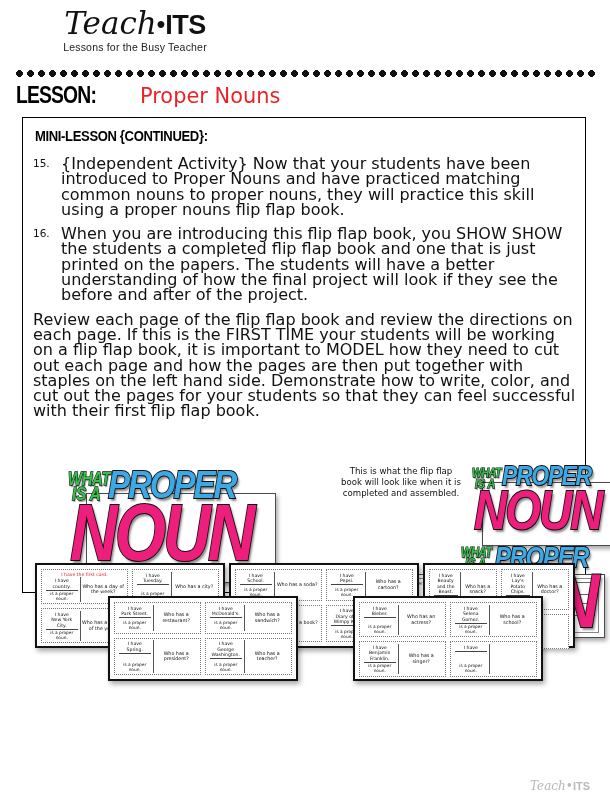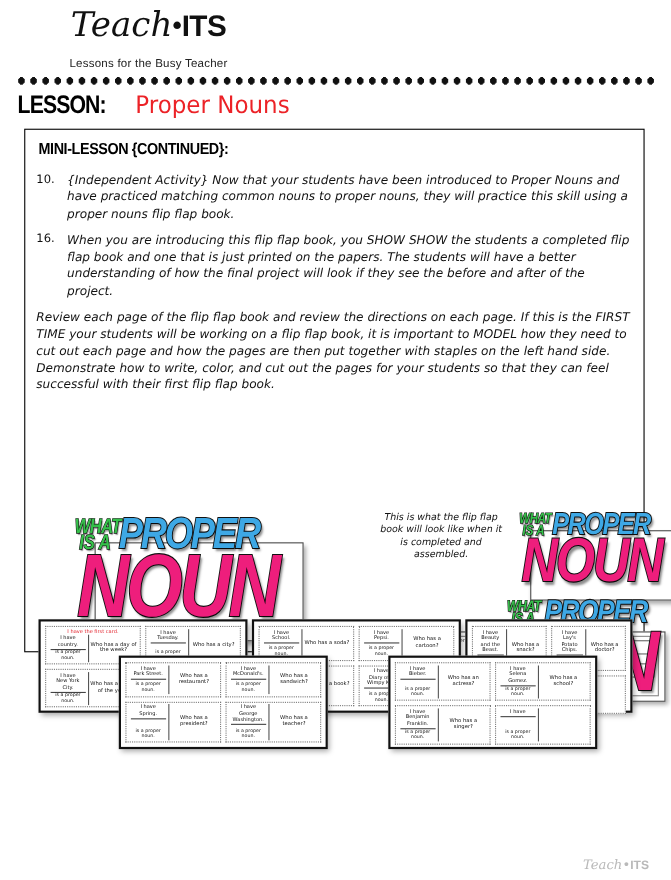--- a/index.html
+++ b/index.html
@@ -10,43 +10,43 @@
   }
   .page{position:relative;width:610px;height:800px;background:#fff;border-radius:10px;}
 
   
   .header{position:relative;height:78px;}
   .logo-wrap{position:absolute;left:40px;top:8px;text-align:center;width:190px;}
   .logo-main{font-family:"DejaVu Serif",serif;font-size:29px;letter-spacing:0px;color:#111;line-height:1;white-space:nowrap;}
   .logo-teach{font-family:"DejaVu Serif",serif;font-style:italic;font-size:31px;font-weight:400;}
   .logo-dot{font-weight:700;font-family:"Liberation Sans",sans-serif;font-size:24px;vertical-align:2px;}
   .logo-its{font-family:"Liberation Sans",sans-serif;font-weight:700;font-size:27px;letter-spacing:-0.5px;}
-  .logo-tag{font-size:10.5px;color:#222;margin-top:13px;font-family:"Liberation Sans",sans-serif;letter-spacing:0.2px;}
+  .logo-tag{font-size:10.5px;color:#222;margin-top:2px;font-family:"Liberation Sans",sans-serif;letter-spacing:0.2px;}
 
   .dotline{position:absolute;left:14px;top:70px;width:582px;height:7px;
     background-image:radial-gradient(circle closest-side,#111 92%,transparent 96%);
     background-size:11px 7px;background-repeat:repeat-x;}
 
-  .lesson-row{position:absolute;left:16px;top:82px;display:flex;align-items:baseline;gap:12px;}
+  .lesson-row{position:absolute;left:16px;top:82px;display:flex;align-items:baseline;gap:29px;}
   .lesson-label{font-family:"Liberation Sans",sans-serif;font-weight:700;font-size:23px;letter-spacing:-1px;
     color:#000;transform:scaleX(0.84);transform-origin:left bottom;}
   .lesson-title{font-family:"DejaVu Sans",sans-serif;font-size:22px;color:#ec2227;letter-spacing:0px;
     transform:scaleX(0.95);transform-origin:left bottom;}
 
   
   .mainbox{position:absolute;left:22px;top:117px;width:564px;height:476px;
     border:1.6px solid #000;background:#fff;box-sizing:border-box;}
 
   .mini-title{position:absolute;left:12px;top:10px;font-family:"Liberation Sans",sans-serif;
     font-weight:700;font-size:14.5px;letter-spacing:-0.4px;color:#000;transform:scaleX(0.9);transform-origin:left top;}
 
   .steps{position:absolute;left:10px;top:38px;width:544px;}
   .step{display:flex;margin-bottom:9px;}
   .step-num{width:28px;flex:0 0 28px;font-family:"DejaVu Sans",sans-serif;font-size:10.5px;color:#111;padding-top:0.5px;}
-  .step-txt{flex:1;font-family:"DejaVu Sans",sans-serif;font-size:11px;line-height:15.3px;color:#111;font-style:italic;}
+  .step-txt{flex:1;font-family:"DejaVu Sans",sans-serif;font-size:16px;line-height:15.3px;color:#111;}
 
   
   .cover{position:absolute;}
   .cover .sheet{position:absolute;background:#fff;border:1px solid #4a4a4a;
     box-shadow:2px 3px 4px rgba(0,0,0,0.33);}
   .wordart{position:absolute;white-space:nowrap;font-family:"Liberation Sans",sans-serif;
     font-weight:700;font-style:italic;}
   .wa-green{color:#35c04a;}
   .wa-blue{color:#3ea8e5;}
   .wa-pink{color:#ee1e7c;}
@@ -77,21 +77,21 @@
   #cover-rb .w-proper{left:152px;top:-3px;font-size:24px;letter-spacing:-1.4px;transform:scaleY(1.2);}
   #cover-rb .w-noun{left:14px;top:18px;font-size:64px;letter-spacing:18px;transform:scaleY(1.2);}
 
   .ipage{position:absolute;background:#fff;border:0.7px solid #888;box-sizing:border-box;}
   .ipage .ip-title{font-family:"DejaVu Sans",sans-serif;font-size:4.4px;color:#222;padding:2px 2px 0 2px;line-height:5.5px;}
   .ipage .rule{border-bottom:0.6px solid #aaa;height:5px;margin:0 2px;}
   .ipage .mini-box{border:0.6px solid #666;height:11px;margin:3px 3px 1px 3px;}
   .ipage .mini-cap{font-family:"DejaVu Sans",sans-serif;font-size:3px;color:#777;text-align:center;}
 
   .caption{position:absolute;left:318px;top:348px;width:120px;text-align:center;
-    font-family:"DejaVu Sans",sans-serif;font-size:8.6px;line-height:11px;color:#111;font-style:italic;}
+    font-family:"DejaVu Sans",sans-serif;font-size:8.6px;line-height:11px;color:#111;}
 
   
   .sheetcards{position:absolute;background:#fff;border:2.2px solid #111;
     box-shadow:2px 3px 5px rgba(0,0,0,0.35);padding:4px;box-sizing:border-box;
     display:grid;grid-template-columns:1fr 1fr;gap:4px;}
   .card{border:1.5px dotted #777;background:#fff;display:flex;box-sizing:border-box;padding:1.5px;}
   .card .c-left{flex:0 0 42%;border-right:0.7px solid #555;display:flex;flex-direction:column;
     align-items:center;justify-content:flex-start;padding:1px 1px 0 1px;}
   .card .c-right{flex:1;display:flex;align-items:center;justify-content:center;text-align:center;padding:1px;}
   .ih{font-family:"DejaVu Sans",sans-serif;font-size:4.6px;color:#111;text-align:center;line-height:5.6px;}
@@ -128,21 +128,21 @@
       <span class="lesson-title">Proper Nouns</span>
     </div>
   </div>
 
   <div class="mainbox">
 
     <div class="mini-title">MINI-LESSON {CONTINUED}:</div>
 
     <div class="steps">
       <div class="step">
-        <div class="step-num">10.</div>
+        <div class="step-num">15.</div>
         <div class="step-txt">{Independent Activity} Now that your students have been introduced to Proper Nouns and have practiced matching common nouns to proper nouns, they will practice this skill using a proper nouns flip flap book.</div>
       </div>
       <div class="step">
         <div class="step-num">16.</div>
         <div class="step-txt">When you are introducing this flip flap book, you SHOW SHOW the students a completed flip flap book and one that is just printed on the papers. The students will have a better understanding of how the final project will look if they see the before and after of the project.</div>
       </div>
       <div class="step">
         <div class="step-txt">Review each page of the flip flap book and review the directions on each page.  If this is the FIRST TIME your students will be working on a flip flap book, it is important to MODEL how they need to cut out each page and how the pages are then put together with staples on the left hand side. Demonstrate how to write, color, and cut out the pages for your students so that they can feel successful with their first flip flap book.</div>
       </div>
     </div>

